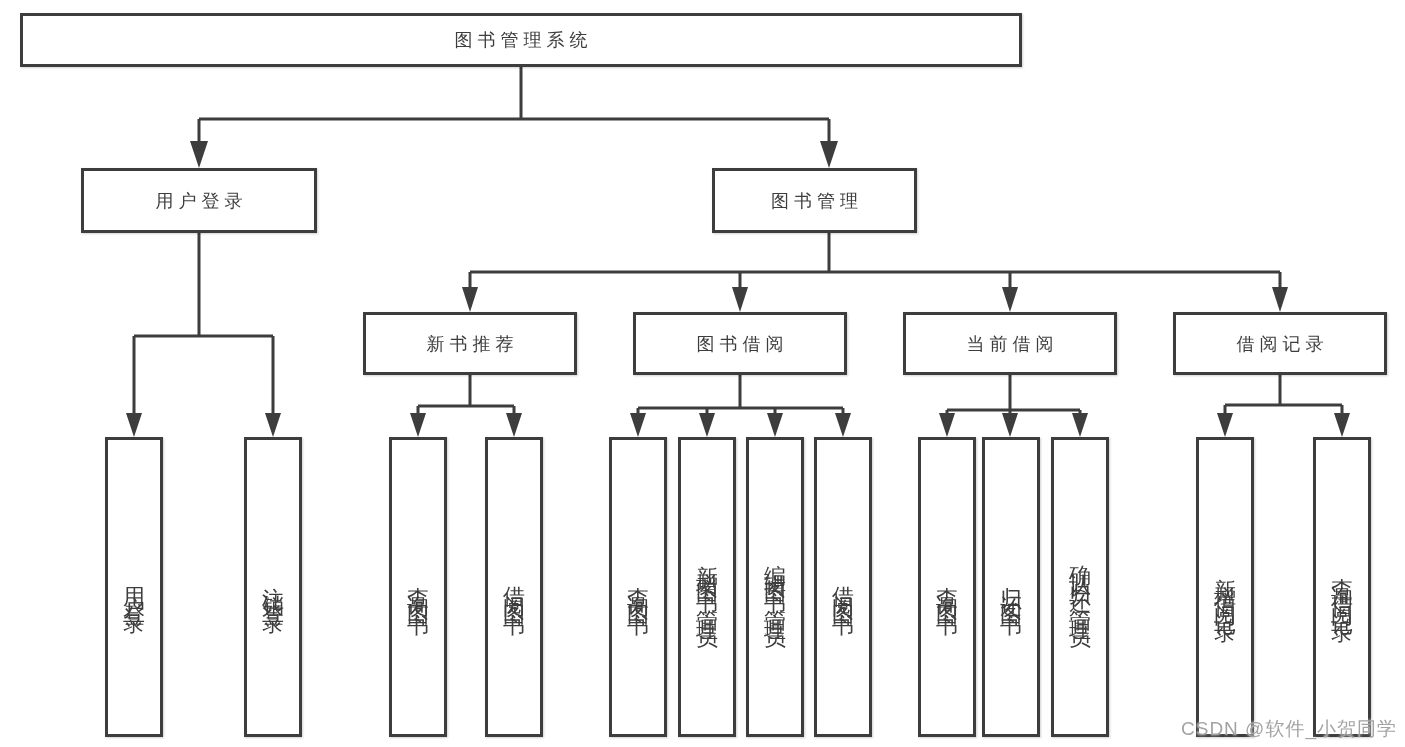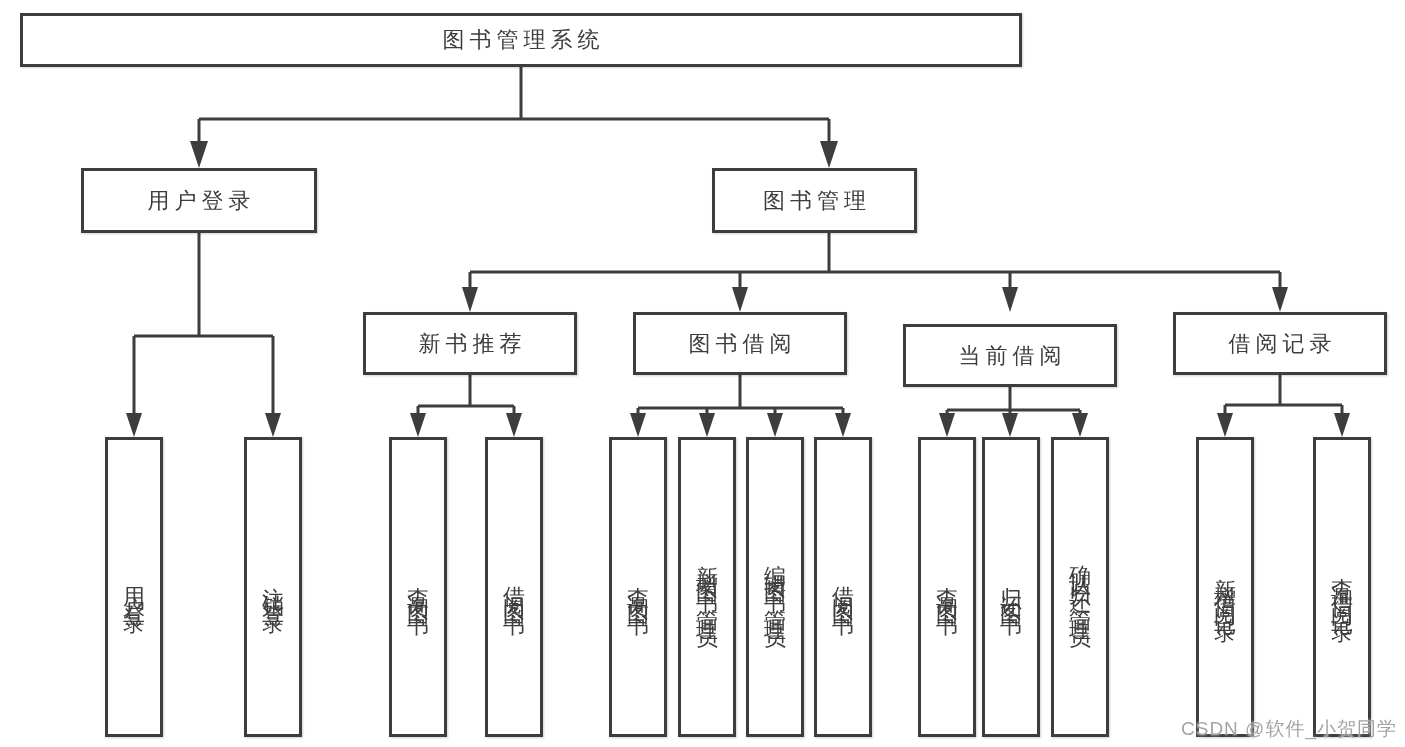--- a/index.html
+++ b/index.html
@@ -21,21 +21,21 @@
     box-sizing:border-box;
     border:3px solid #3d3d3d;
     background:#ffffff;
     display:flex;
     align-items:center;
     justify-content:center;
     color:#3d3d3d;
     box-shadow:1px 1px 2px rgba(0,0,0,0.18);
   }
   .h-box span{
-    font-size:22px;
+    font-size:18px;
     letter-spacing:5px;
     white-space:nowrap;
     text-indent:5px; 
   }
   .v-box span{
     writing-mode:vertical-rl;
     text-orientation:mixed;
     font-size:22px;
     letter-spacing:9px;
     line-height:1;
@@ -110,21 +110,21 @@
   <div class="box h-box" style="left:712px;top:168px;width:205px;height:65px">
     <span>图书管理</span>
   </div>
 
   <div class="box h-box" style="left:633px;top:312px;width:214px;height:63px">
     <span>图书借阅</span>
   </div>
   <div class="box h-box" style="left:363px;top:312px;width:214px;height:63px">
     <span>新书推荐</span>
   </div>
-  <div class="box h-box" style="left:903px;top:324px;width:214px;height:63px">
+  <div class="box h-box" style="left:903px;top:312px;width:214px;height:63px">
     <span>当前借阅</span>
   </div>
   <div class="box h-box" style="left:1173px;top:312px;width:214px;height:63px">
     <span>借阅记录</span>
   </div>
 
   <div class="box v-box" style="left:105px;top:437px;width:58px;height:300px">
     <span>用户登录</span>
   </div>
   <div class="box v-box" style="left:244px;top:437px;width:58px;height:300px">

